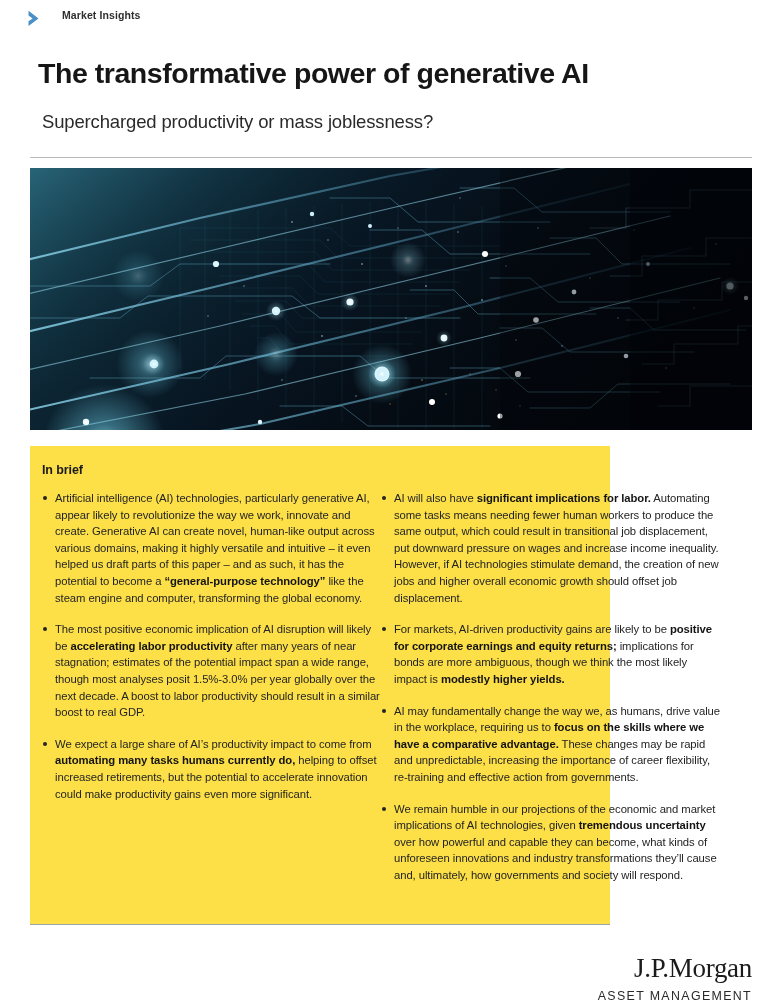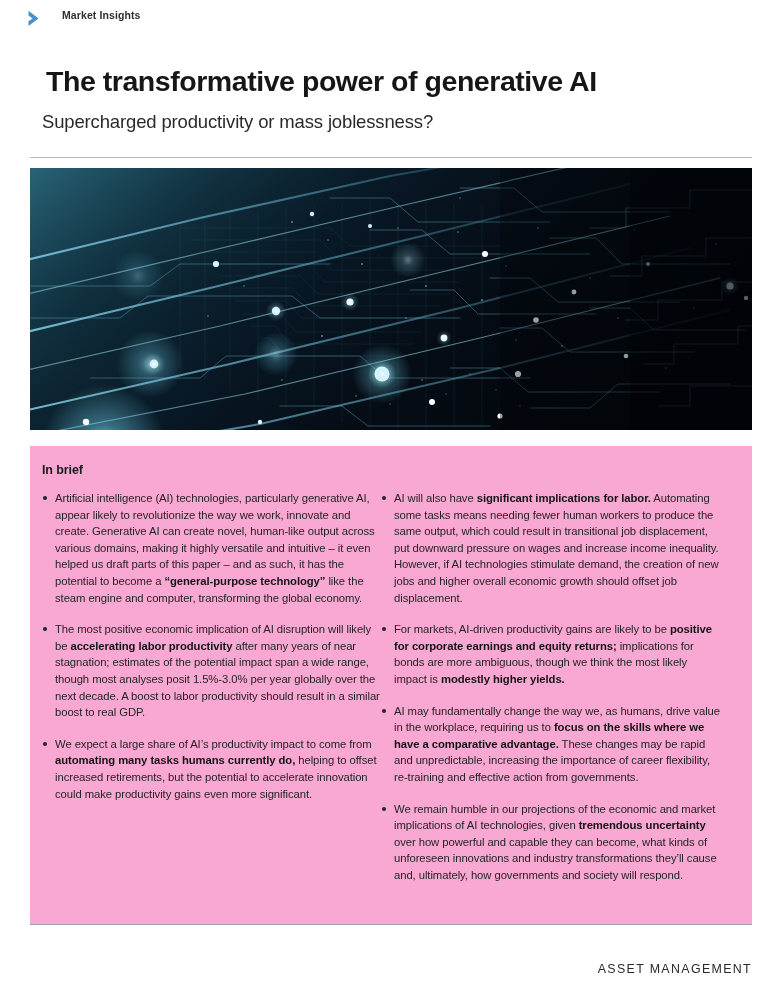--- a/index.html
+++ b/index.html
@@ -40,21 +40,21 @@
   
   .title {
     position: absolute;
     left: 30px;
     top: 50px;
     font-size: 28.5px;
     font-weight: bold;
     letter-spacing: -0.45px;
     color: #161616;
     line-height: 1.12;
-    margin: 16px;
+    margin: 8px;
   }
   .subtitle {
     position: absolute;
     left: 30px;
     top: 99px;
     font-size: 18.5px;
     font-weight: normal;
     letter-spacing: -0.15px;
     color: #2a2a2a;
     line-height: 1.2;
@@ -81,23 +81,23 @@
     overflow: hidden;
     background: #04070b;
   }
   .hero svg { display: block; }
 
   
   .brief {
     position: absolute;
     left: 30px;
     top: 446px;
-    width: 722px;
+    width: 580px;
     height: 479px;
-    background: #f9a8d4;
+    background: #fde047;
     border-bottom: 1.5px solid #9aa5a9;
     box-sizing: border-box;
   }
   .brief-heading {
     position: absolute;
     left: 12px;
     top: 17px;
     font-size: 12.5px;
     font-weight: bold;
     color: #1a1a1a;
@@ -370,14 +370,15 @@
           <li><span>AI will also have </span><b>significant implications for labor.</b><span> Automating some tasks means needing fewer human workers to produce the same output, which could result in transitional job displacement, put downward pressure on wages and increase income inequality. However, if AI technologies stimulate demand, the creation of new jobs and higher overall economic growth should offset job displacement.</span></li>
           <li><span>For markets, AI-driven productivity gains are likely to be </span><b>positive for corporate earnings and equity returns;</b><span> implications for bonds are more ambiguous, though we think the most likely impact is </span><b>modestly higher yields.</b></li>
           <li><span>AI may fundamentally change the way we, as humans, drive value in the workplace, requiring us to </span><b>focus on the skills where we have a comparative advantage.</b><span> These changes may be rapid and unpredictable, increasing the importance of career flexibility, re-training and effective action from governments.</span></li>
           <li><span>We remain humble in our projections of the economic and market implications of AI technologies, given </span><b>tremendous uncertainty</b><span> over how powerful and capable they can become, what kinds of unforeseen innovations and industry transformations they’ll cause and, ultimately, how governments and society will respond.</span></li>
         </ul>
     </div>
   </div>
 </section>
 
 <div class="logo">
+  <span class="logo-main">J.P.Morgan</span>
   <span class="logo-sub">ASSET MANAGEMENT</span>
 </div>
 
 </body></html>

